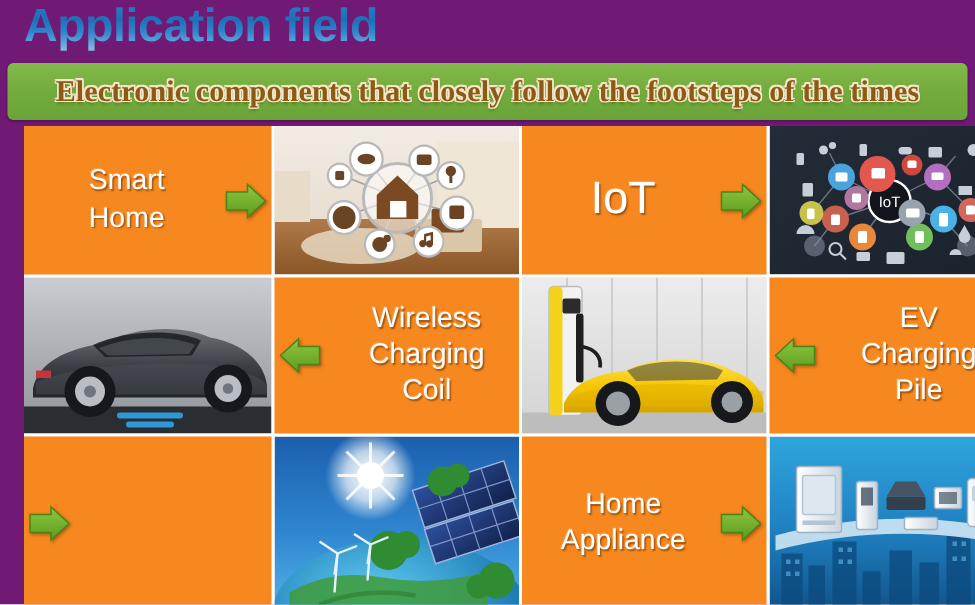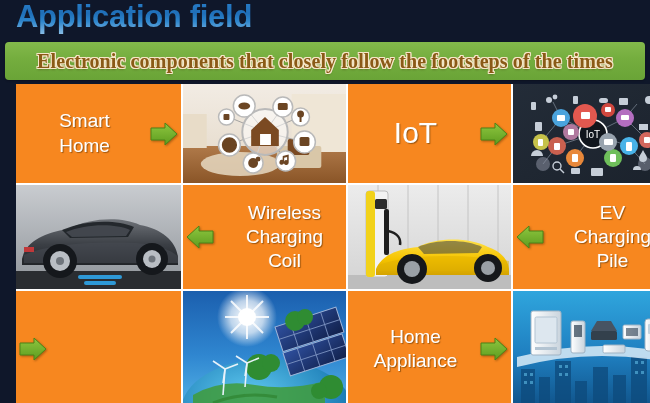--- a/index.html
+++ b/index.html
@@ -1,19 +1,19 @@
 <!DOCTYPE html>
 <html><head>
 <meta charset="utf-8">
 <style>
   * { margin:0; padding:0; box-sizing:border-box; }
   html,body{ width:650px; height:403px; overflow:hidden; background:#ffffff;
     font-family:"Liberation Sans", sans-serif; }
 
-  #page { position:relative; width:650px; height:403px; background:#0f172a; }
+  #page { position:relative; width:650px; height:403px; background:#701a75; }
 
   
   #title-bar { position:absolute; left:0; top:0; width:650px; height:40px; }
   #page-title{
     position:absolute; left:16px; top:-1px;
     font-size:31px; font-weight:bold; letter-spacing:-0.3px;
     font-family:"Liberation Sans", sans-serif;
     background:linear-gradient(180deg,#2a7fc9 0%,#1f6fb8 40%,#2e86cc 62%,#8ec0e6 100%);
     -webkit-background-clip:text; background-clip:text; color:transparent;
     -webkit-text-fill-color:transparent;

